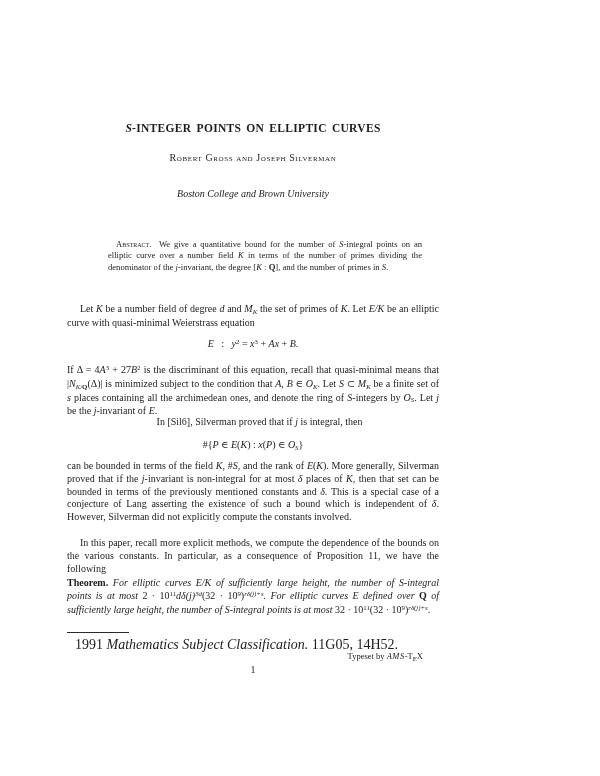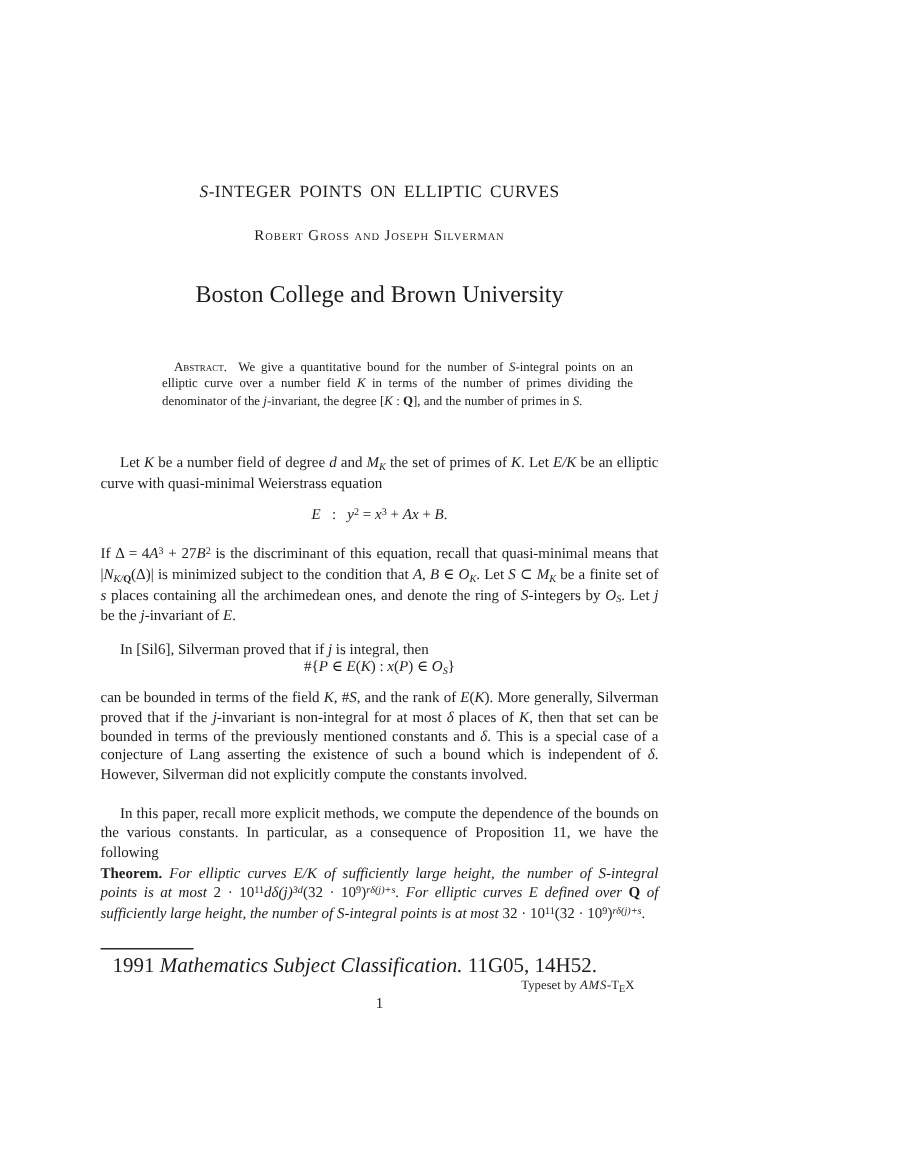--- a/index.html
+++ b/index.html
@@ -11,32 +11,32 @@
     color:#1c1c1c;
     font-family:"Liberation Serif","DejaVu Serif",serif;
     overflow:hidden;
   }
   .abs{position:absolute;}
   .col{left:67px;width:372px;}
   .center{text-align:center;}
   .justify{text-align:justify;}
   .right{text-align:right;}
 
-  .title{top:121px;font-size:11.5px;font-weight:normal;word-spacing:2px;letter-spacing:.3px;line-height:14px;}
+  .title{top:121px;font-size:11.5px;font-weight:bold;word-spacing:2px;letter-spacing:.3px;line-height:14px;}
   .authors{top:152px;font-size:10px;letter-spacing:.6px;}
-  .affil{top:188px;font-size:16px;}
+  .affil{top:188px;font-size:10px;font-style:italic;}
   .date{top:212px;font-size:10px;}
 
   .abstract{top:239px;left:84px;width:314px;font-size:8.6px;line-height:11.4px;text-indent:8px;margin-left:24px;}
 
   .body{font-size:10px;line-height:12.8px;}
   .p1{top:303px;text-indent:13px;}
   .eq1{top:338px;}
   .p2{top:364px;}
-  .p2b{top:428px;text-indent:13px;}
+  .p2b{top:416px;text-indent:13px;text-align:center;}
   .eq2{top:439px;}
   .p3{top:460px;}
   .p4{top:537px;text-indent:13px;}
   .theorem{top:576px;line-height:13.2px;}
 
   .fnrule{top:632px;left:67px;width:62px;height:1px;background:#2a2a2a;}
   .footnote{top:637px;font-size:14px;text-indent:8px;}
   .typeset{top:651px;left:67px;width:356px;font-size:8.5px;}
   .pageno{top:664px;font-size:10px;}
 

